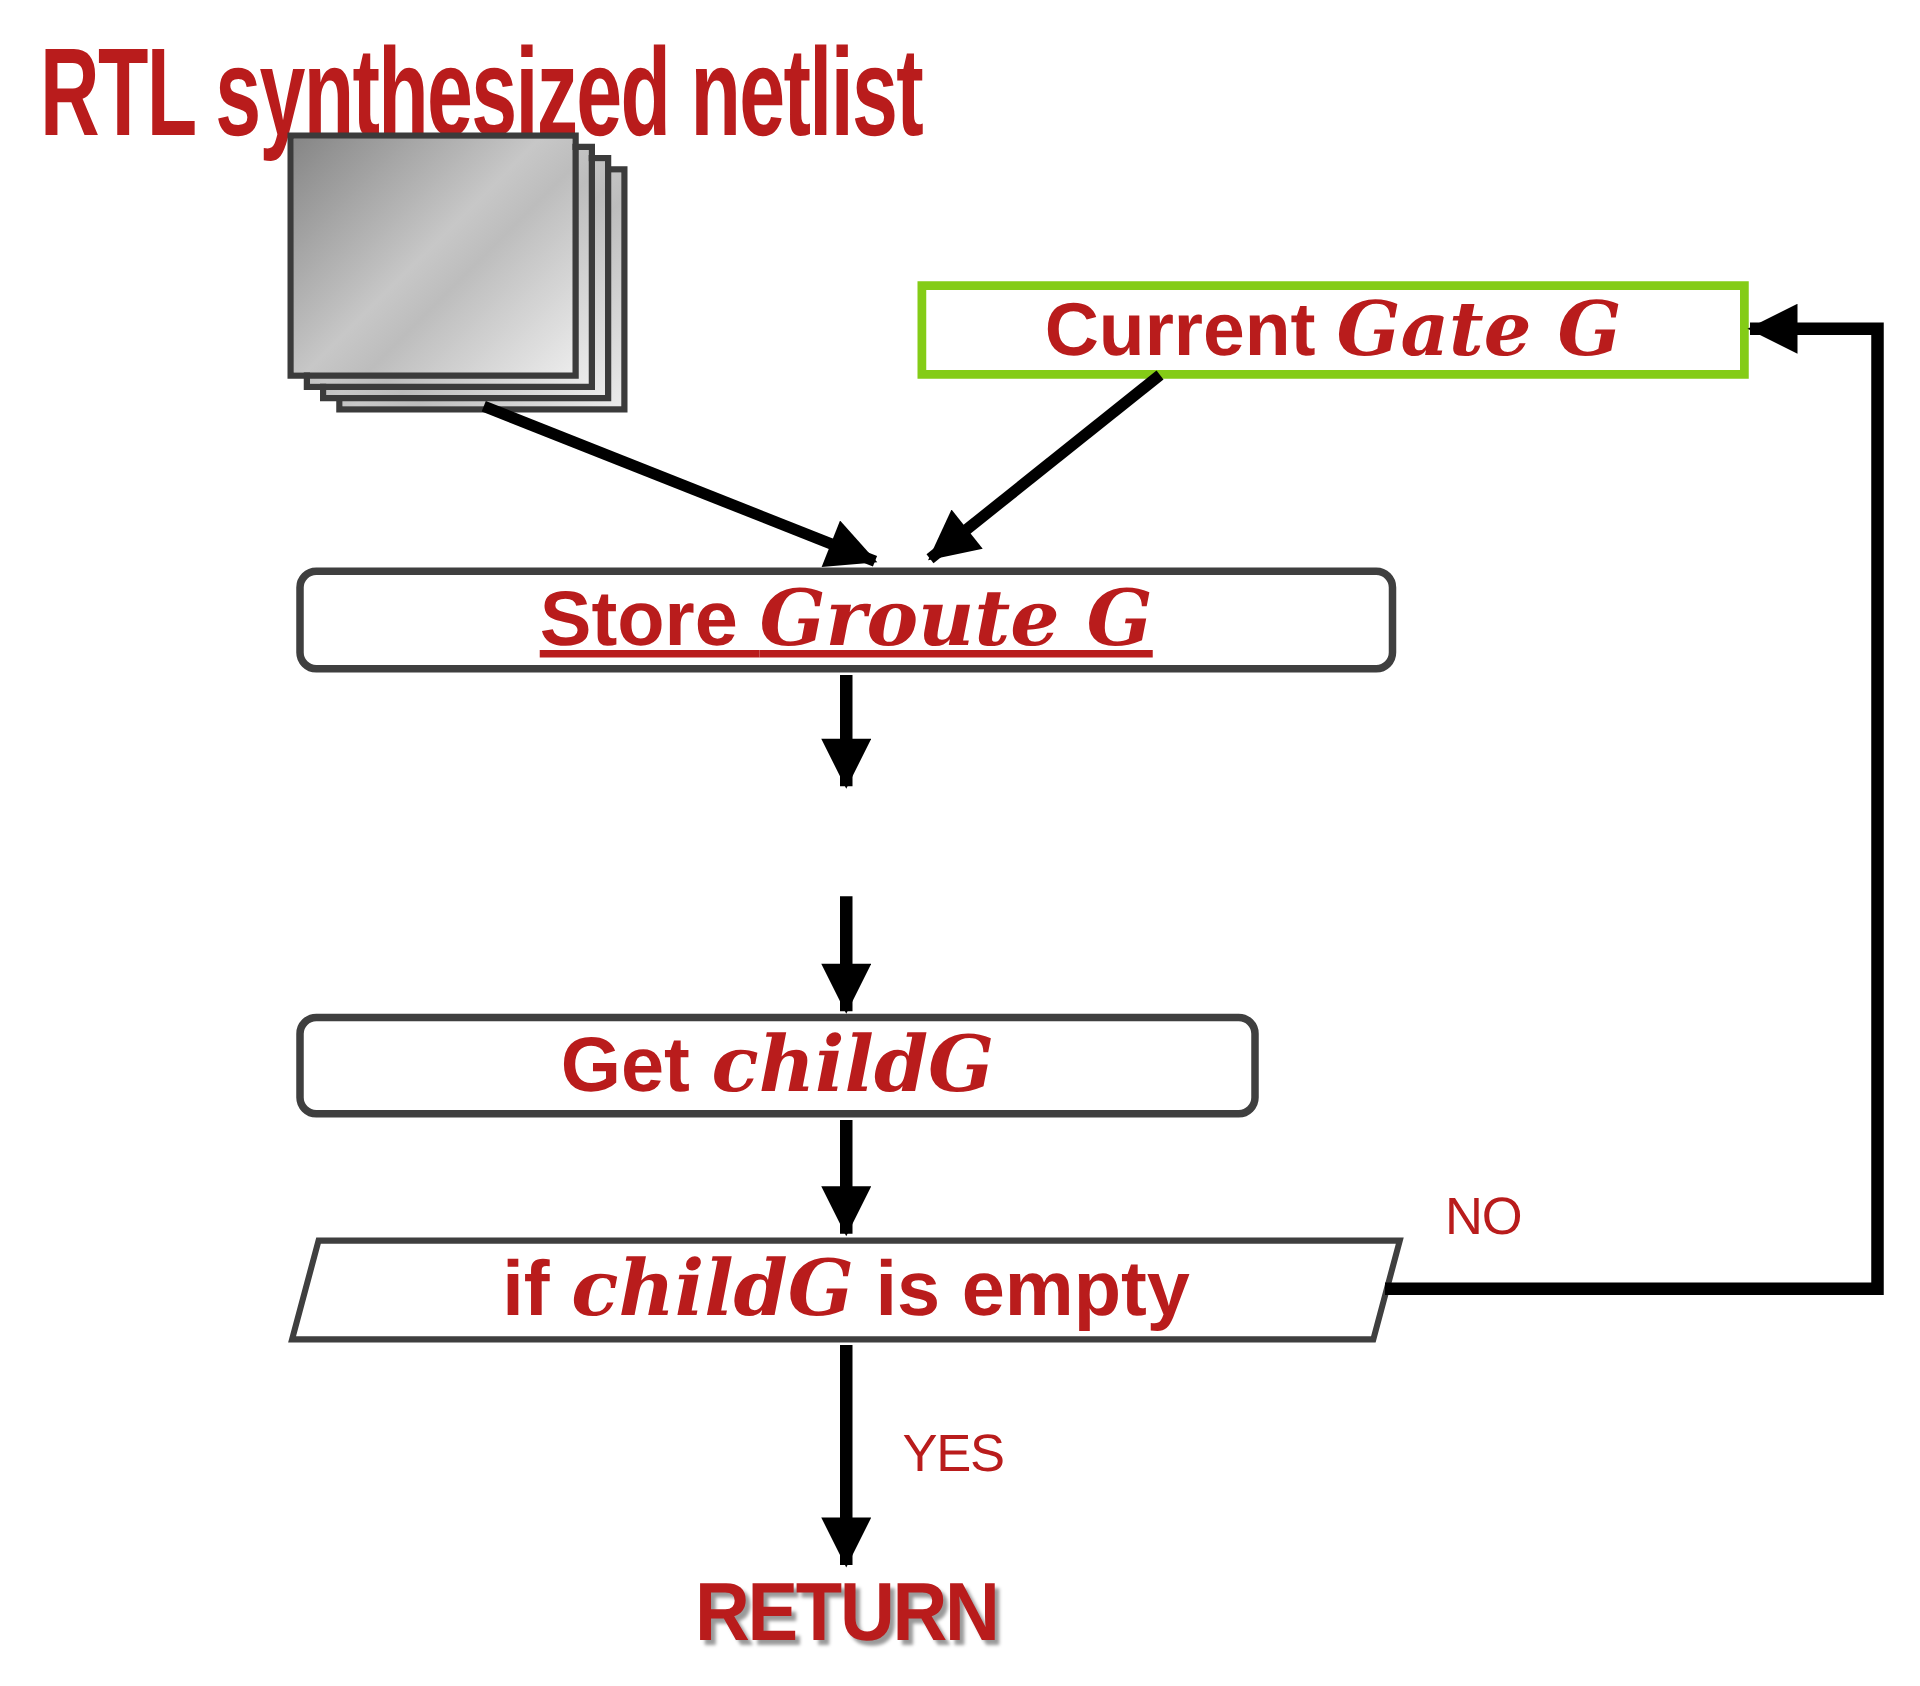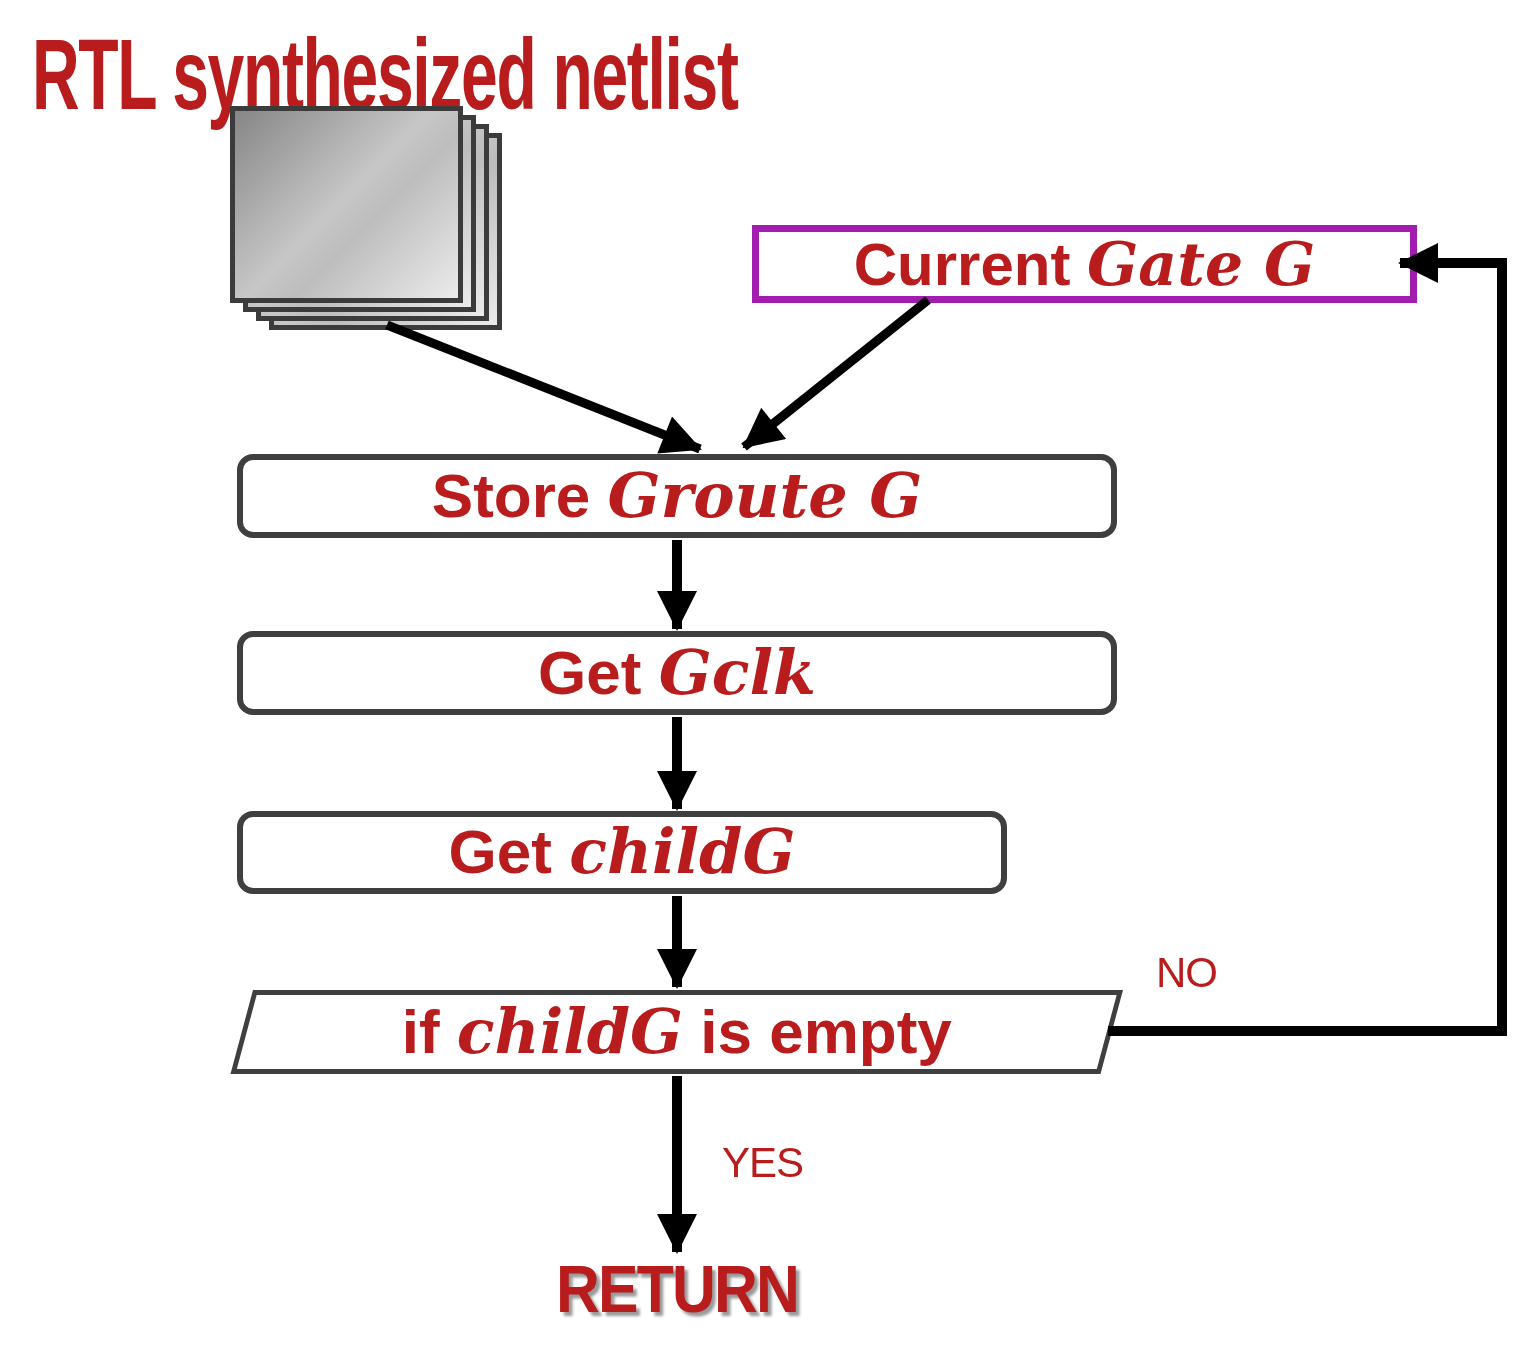--- a/index.html
+++ b/index.html
@@ -31,25 +31,25 @@
   
   .node {
     position:absolute; background:#fff; box-sizing:border-box;
     display:flex; align-items:center; justify-content:center;
   }
   .node-text {
     font-weight:700; font-size:62px; line-height:1.1; white-space:pre;
   }
   .it { font-family:"DejaVu Serif", serif; font-style:italic; font-weight:700; }
 
-  #box-current { left:752px; top:225px; width:665px; height:78px; border:7px solid #a21caf; }
+  #box-current { left:734px; top:225px; width:665px; height:78px; border:7px solid #84cc16; }
   #box-current .node-text { font-size:60px; }
 
   .rounded { border:6px solid #3f3f3f; border-radius:16px; }
-  #box-store  { left:237px; top:454px; width:880px; height:84px; }
+  #box-store  { left:237px; top:454px; width:880px; height:84px;text-decoration:underline; }
   #box-gclk   { left:237px; top:631px; width:880px; height:84px; }
   #box-childg { left:237px; top:811px; width:770px; height:83px; }
 
   #box-decision {
     left:253px; top:990px; width:870px; height:84px;
     border:5px solid #3f3f3f;
     transform:skewX(-15deg); transform-origin:0 0;
   }
   .unskew { transform:skewX(15deg); }
 
@@ -84,23 +84,20 @@
   </div>
 
   <div class="node" id="box-current">
     <div class="node-text"><span>Current </span><span class="it">Gate G</span></div>
   </div>
 
   <div class="node rounded" id="box-store">
     <div class="node-text"><span>Store </span><span class="it">Groute G</span></div>
   </div>
 
-  <div class="node rounded" id="box-gclk">
-    <div class="node-text"><span>Get </span><span class="it">Gclk</span></div>
-  </div>
 
   <div class="node rounded" id="box-childg">
     <div class="node-text"><span>Get </span><span class="it">childG</span></div>
   </div>
 
   <div class="node" id="box-decision">
     <div class="node-text unskew"><span>if </span><span class="it">childG</span><span> is empty</span></div>
   </div>
 
   <div class="edge-label" id="label-no">NO</div>

